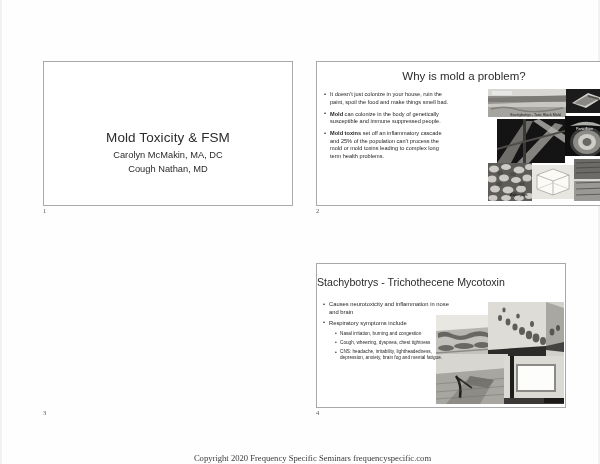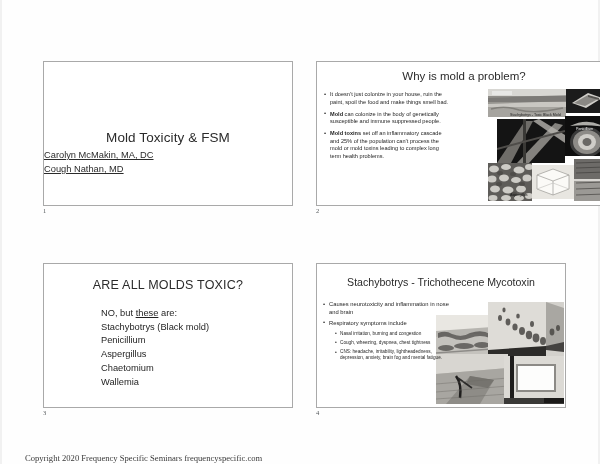--- a/index.html
+++ b/index.html
@@ -49,24 +49,24 @@
   .s1-title {
     position: absolute; left: 0; right: 0; top: 40px;
     text-align: center;
     font-size: 13.5px;
     letter-spacing: .1px;
     color: #2b2b2b;
     margin-top: 28px;
   }
   .s1-sub {
     position: absolute; left: 0; right: 0; top: 86px;
+    text-align: center;
     font-size: 9.3px;
     line-height: 14px;
     color: #2b2b2b;
-    text-decoration: underline;
   }
 
   
   #slide2 { left: 316px; top: 61px; width: 296px; height: 145px; }
   .s2-inner { position:absolute; inset:3px; }
   .s2-title {
     position: absolute; left: 0; right: 0; top: 5px;
     text-align: center;
     font-size: 11.5px;
     color: #2b2b2b;
@@ -102,21 +102,21 @@
     font-size: 9.3px;
     line-height: 13.7px;
     color: #1f1f1f;
   }
   .s3-list u { text-decoration: underline; }
 
   
   #slide4 { left: 316px; top: 263px; width: 250px; height: 145px; }
   .s4-title {
     position: absolute; left: 0; right: 0; top: 12px;
-    text-align: center;
+    text-align: left;
     font-size: 10.6px;
     color: #2b2b2b;
   }
   .s4-body {
     position: absolute; left: 6px; top: 37px; width: 130px;
     color: #1f1f1f;
     z-index: 5;
   }
   .s4-body .lvl1 {
     position: relative; padding-left: 6px; font-size: 5.8px; line-height: 7.6px;
@@ -134,20 +134,21 @@
     content: "\2022"; position: absolute; left: 0; top: -0.5px; font-size: 5px;
   }
   .s4-collage {
     position: absolute; right: 1px; top: 38px; width: 128px; height: 102px;
   }
 
   
   .footer {
     position: absolute;
     left: 0; right: 0; top: 453px;
+    text-align: center;
     font-size: 8.6px;
     font-family: "Liberation Serif", serif;
     color: #3a3a3a;
     white-space: nowrap;
     margin-left: 25px;
   }
 
   .photo { position: absolute; overflow: hidden; }
   .photo svg { display: block; }
   .photo-caption {
@@ -294,31 +295,20 @@
           <b>Mold</b><span> can colonize in the body of genetically susceptible and immune suppressed people.</span>
         </div>
         <div class="bullet">
           <b>Mold toxins</b><span> set off an inflammatory cascade and  25% of the population can’t process the mold or mold toxins leading to complex long term health problems.</span>
         </div>
       </div>
     </div>
   </div>
   <div class="slide-num" style="left:316px; top:207px;">2</div>
 
-  <div class="slide" id="slide3">
-    <div class="s3-title">ARE ALL MOLDS TOXIC?</div>
-    <div class="s3-list">
-      <div><span>NO, but </span><u>these</u><span> are:</span></div>
-      <div>Stachybotrys  (Black mold)</div>
-      <div>Penicillium</div>
-      <div>Aspergillus</div>
-      <div>Chaetomium</div>
-      <div>Wallemia</div>
-    </div>
-  </div>
   <div class="slide-num" style="left:43px; top:409px;">3</div>
 
   <div class="slide" id="slide4">
     <div class="s4-title">Stachybotrys - Trichothecene Mycotoxin</div>
 
     <div class="s4-collage">
 
       <div class="photo" style="left:0px; top:13px; width:56px; height:42px;">
         <svg width="56" height="42" viewBox="0 0 56 42">
           <rect width="56" height="42" fill="#d7d5d0"></rect>

